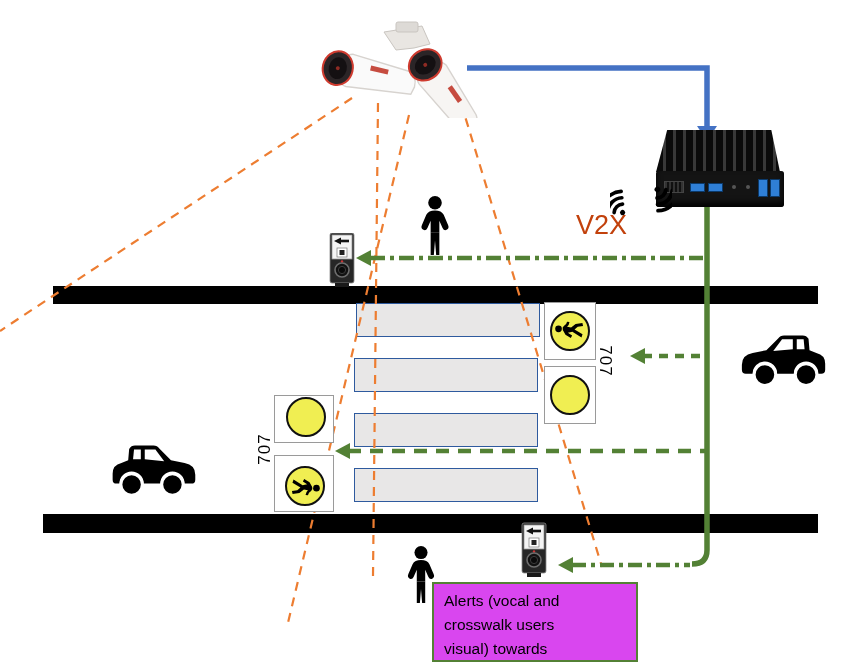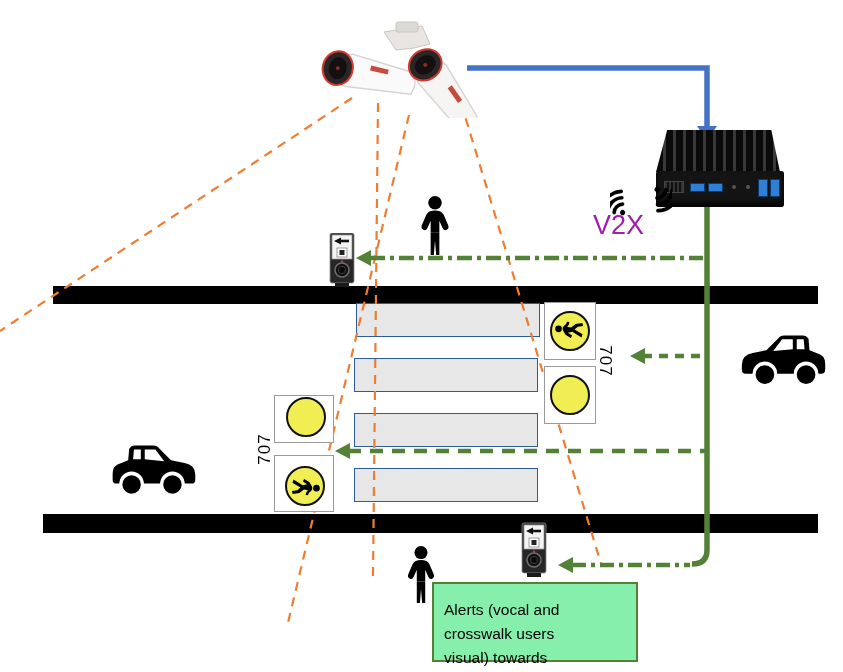--- a/index.html
+++ b/index.html
@@ -15,23 +15,23 @@
   .sigcircle{position:absolute;width:40px;height:40px;border-radius:50%;background:#F0EE52;border:2px solid #111;box-sizing:border-box;display:flex;align-items:center;justify-content:center;}
   .sigid{position:absolute;width:44px;height:20px;font-size:17px;color:#000;text-align:center;letter-spacing:1px;}
   
   #edge-device{position:absolute;left:656px;top:130px;width:128px;height:88px;}
   #edge-fins{width:124px;height:42px;background:repeating-linear-gradient(90deg,#0a0a0a 0 7px,#383838 7px 10px);clip-path:polygon(9% 0,93% 0,100% 100%,0 100%);}
   #edge-body{width:128px;height:36px;background:#141414;border-radius:3px;margin-top:-1px;position:relative;box-shadow:inset 0 -4px 6px #000;}
   .usb{position:absolute;top:12px;width:13px;height:7px;background:#2F7FD6;border:1px solid #0b3a6b;}
   .portdot{position:absolute;top:14px;width:4px;height:4px;border-radius:50%;background:#555;}
   .grille{position:absolute;left:8px;top:10px;width:18px;height:10px;background:repeating-linear-gradient(90deg,#333 0 2px,#111 2px 4px);border:1px solid #444;}
   
-  #alert-box{position:absolute;left:432px;top:582px;width:206px;height:80px;background:#86efac;border:2px solid #538135;box-sizing:border-box;padding:14px 10px;font-size:15.5px;color:#000;line-height:1.55;}
-  
-  #v2x-label{position:absolute;left:593px;top:210px;font-size:27px;color:#a21caf;}
+  #alert-box{position:absolute;left:432px;top:582px;width:206px;height:80px;background:#d946ef;border:2px solid #538135;box-sizing:border-box;padding:5px 10px;font-size:15.5px;color:#000;line-height:1.55;}
+  
+  #v2x-label{position:absolute;left:576px;top:210px;font-size:27px;color:#c2410c;}
   svg{display:block;}
 </style>
 </head>
 <body>
 
 <div id="stage">
 
   <div class="road" style="left:53px;top:286px;width:765px;height:18px;"></div>
   <div class="road" style="left:43px;top:514px;width:775px;height:19px;"></div>
 

